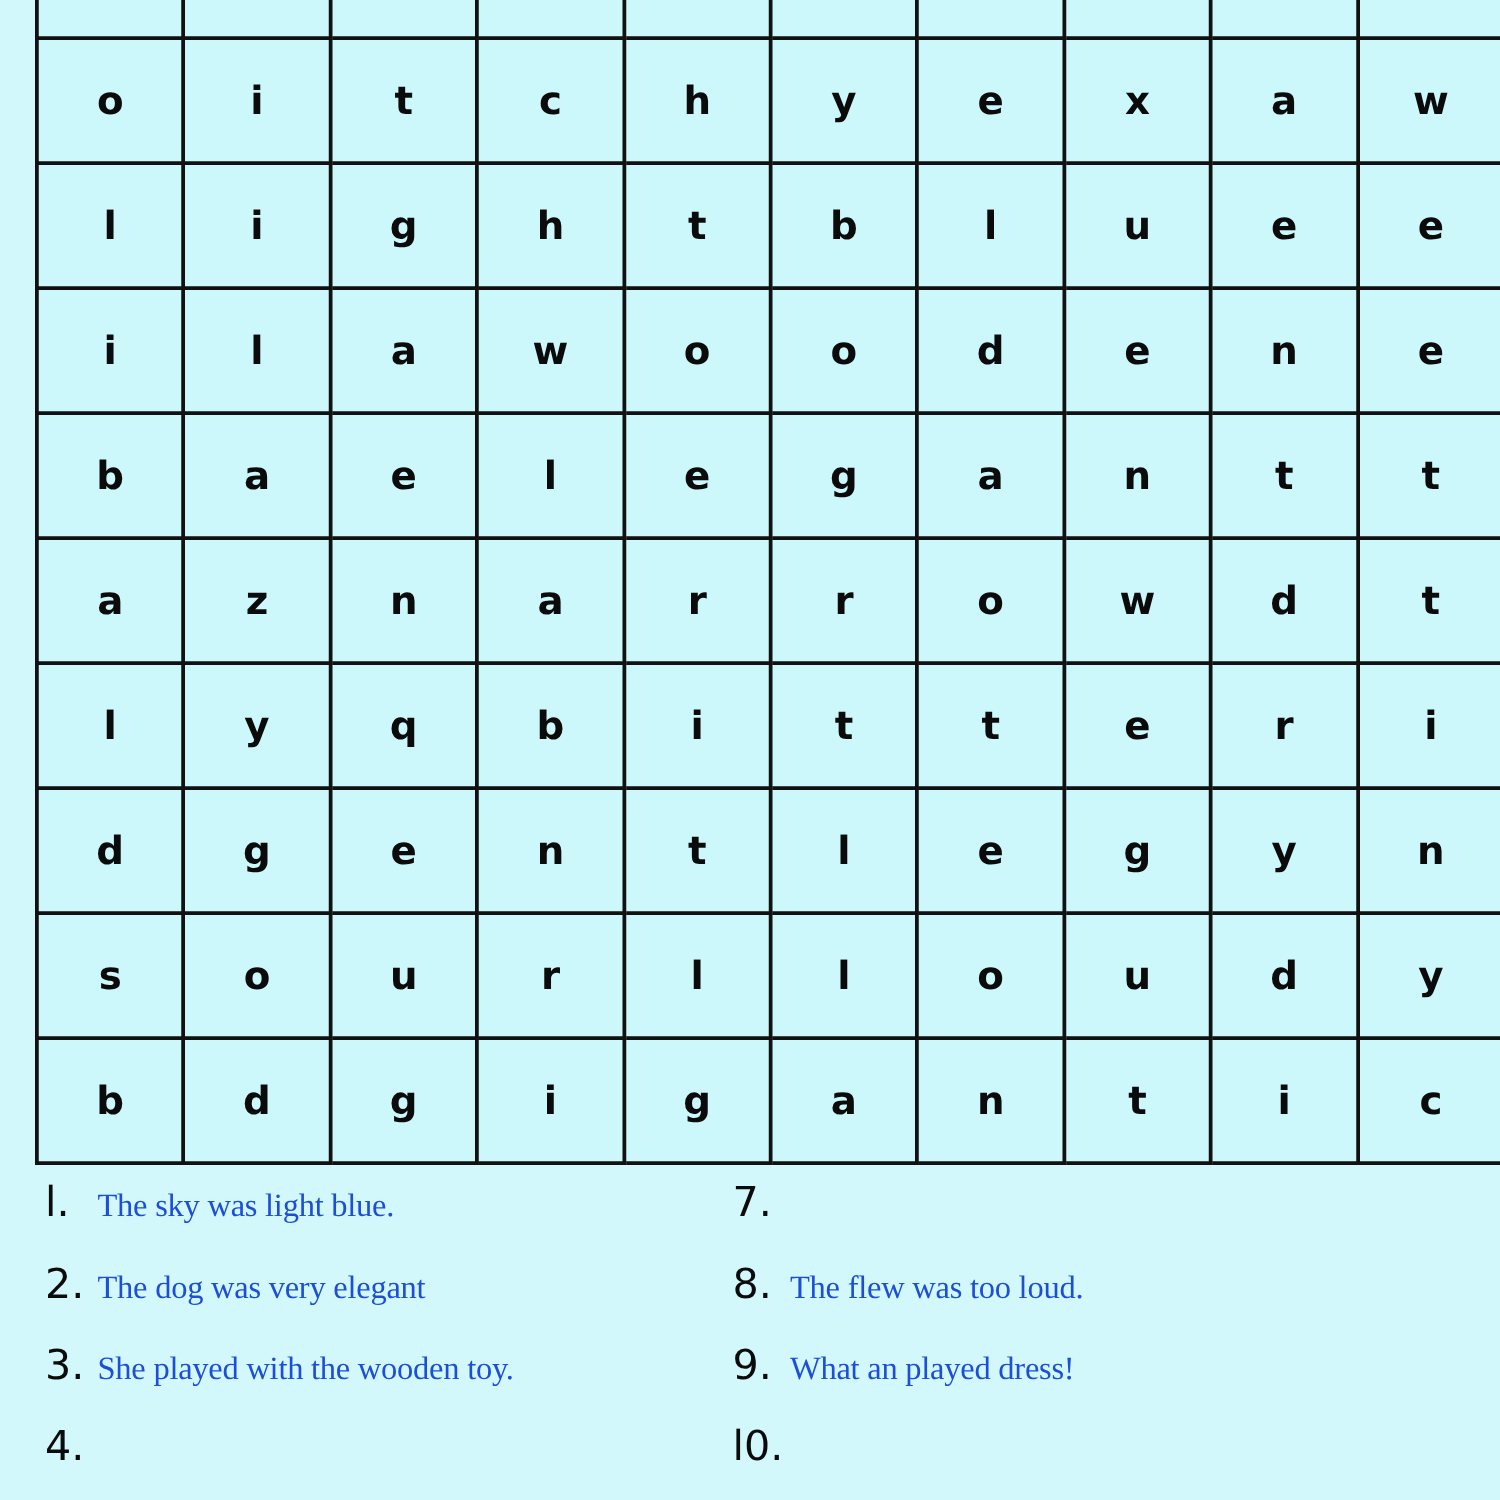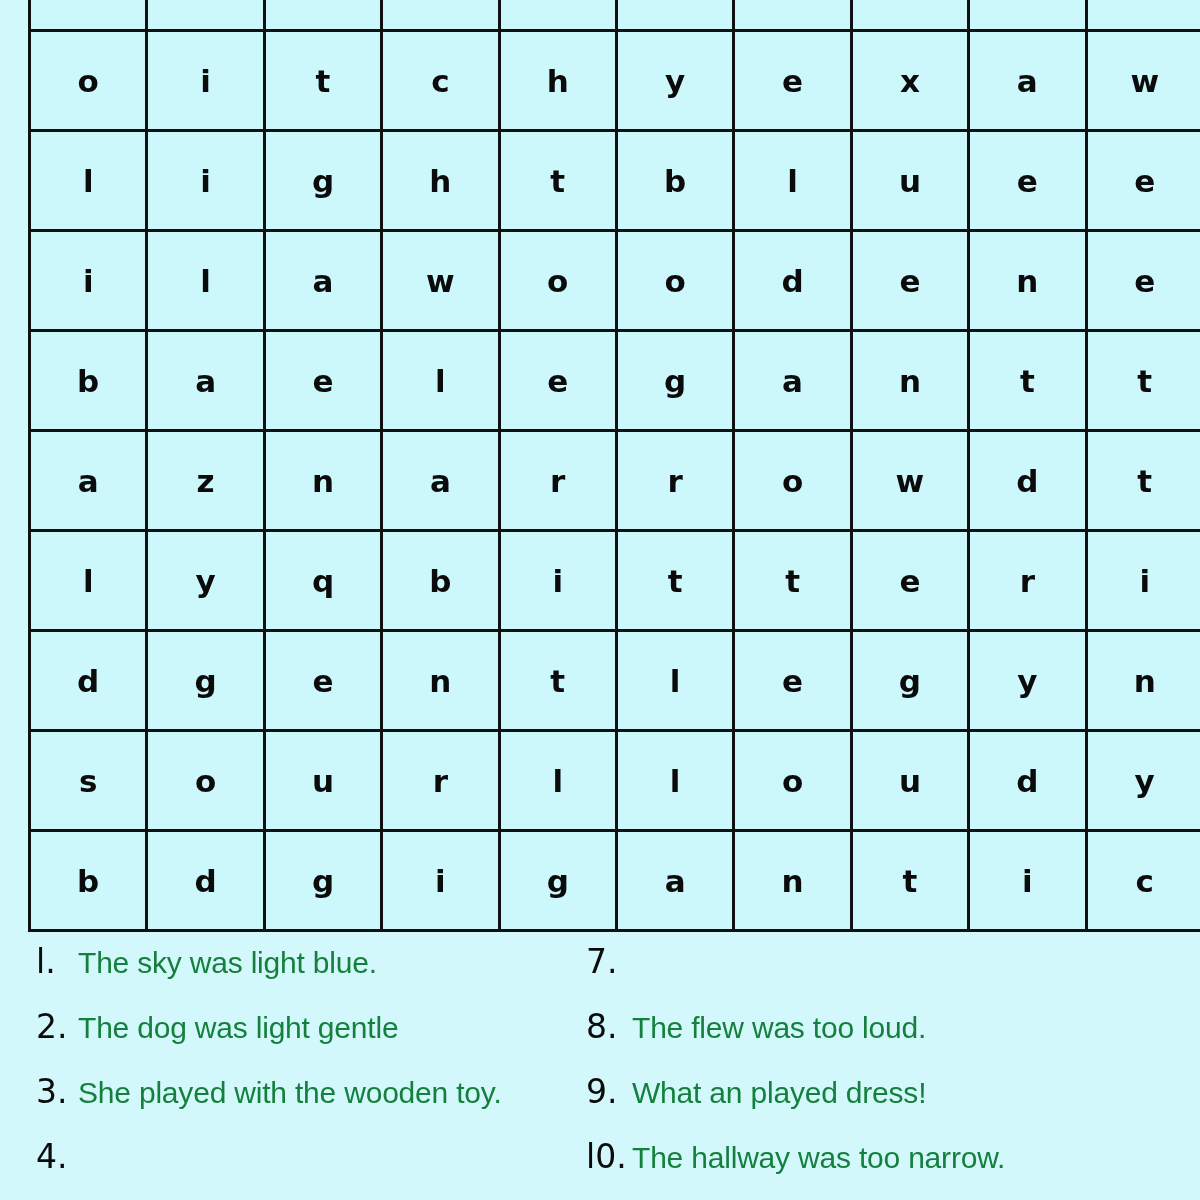--- a/index.html
+++ b/index.html
@@ -81,24 +81,24 @@
     font-size: 33px;
     font-weight: 400;
     color: #0b0b0b;
     white-space: pre;
     flex: 0 0 auto;
   }
   .clue-col.left  .clue-num { min-width: 42px; }
   .clue-col.right .clue-num { min-width: 46px; }
 
   .clue-text {
-    font-family: Liberation Sans, sans-serif;
-    font-size: 30px;
+    font-family: Liberation Serif, serif;
+    font-size: 26px;
     font-weight: 400;
-    color: #15803d;
+    color: #1d4ed8;
     white-space: nowrap;
     letter-spacing: -0.2px;
   }
 </style>
 </head>
 <body>
 
 <div id="sheet">
 
   <div id="grid-wrap">
@@ -229,21 +229,21 @@
   </div>
 
   <div id="clues">
     <div class="clue-col left" id="clue-col-left">
         <div class="clue-row">
           <span class="clue-num">l.</span>
           <span class="clue-text">The sky was light blue.</span>
         </div>
         <div class="clue-row">
           <span class="clue-num">2.</span>
-          <span class="clue-text">The dog was light gentle</span>
+          <span class="clue-text">The dog was very elegant</span>
         </div>
         <div class="clue-row">
           <span class="clue-num">3.</span>
           <span class="clue-text">She played with the wooden toy.</span>
         </div>
         <div class="clue-row">
           <span class="clue-num">4.</span>
         </div>
       </div>
     <div class="clue-col right" id="clue-col-right">
@@ -253,18 +253,17 @@
         <div class="clue-row">
           <span class="clue-num">8.</span>
           <span class="clue-text">The flew was too loud.</span>
         </div>
         <div class="clue-row">
           <span class="clue-num">9.</span>
           <span class="clue-text">What an played dress!</span>
         </div>
         <div class="clue-row">
           <span class="clue-num">l0.</span>
-          <span class="clue-text">The hallway was too narrow.</span>
         </div>
       </div>
   </div>
 
 </div>
 
 </body></html>

